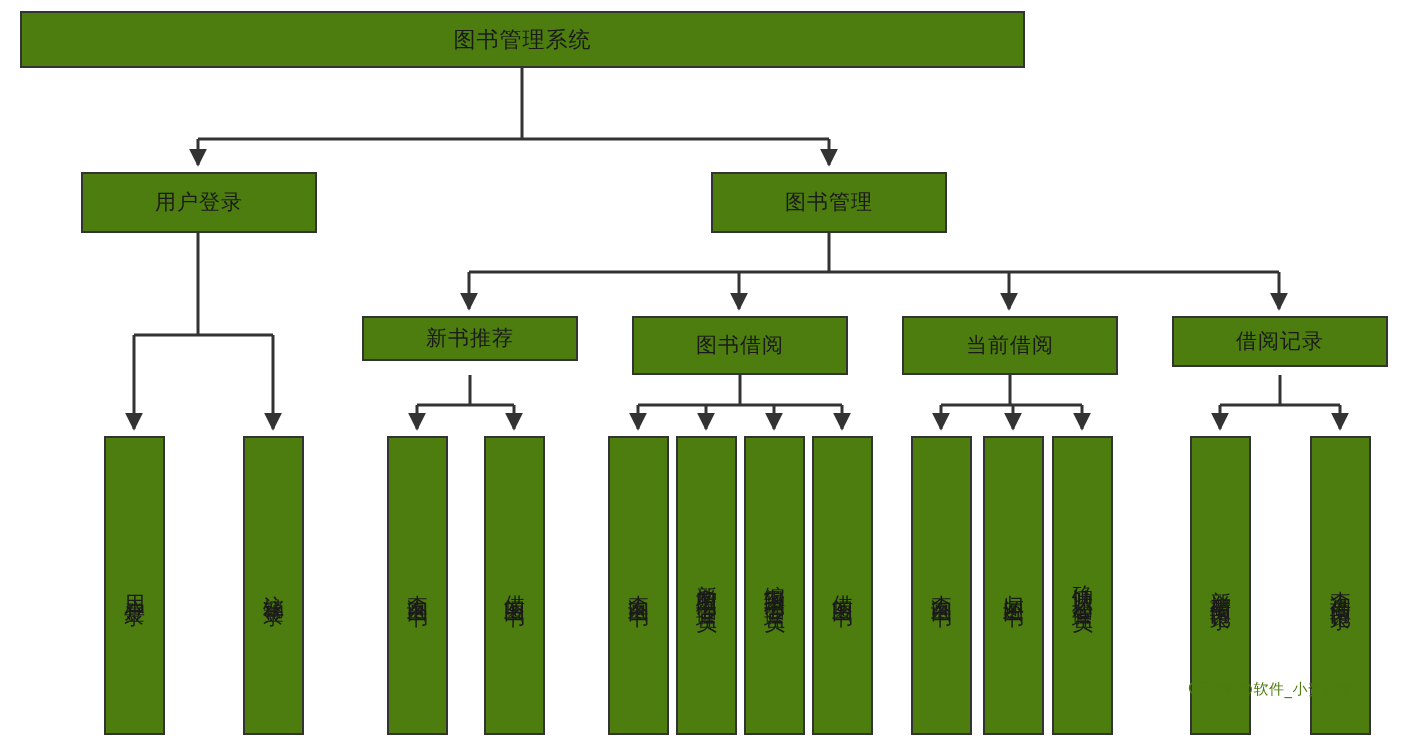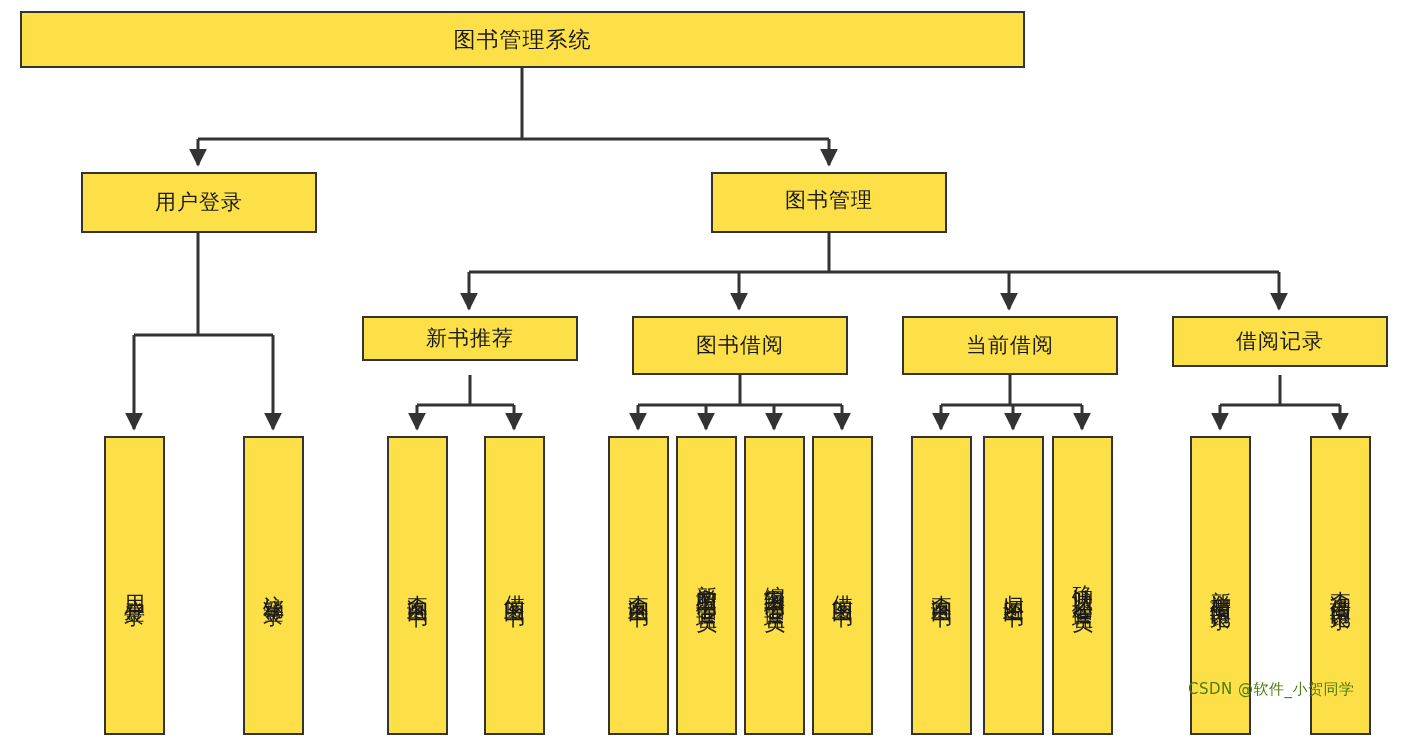--- a/index.html
+++ b/index.html
@@ -22,21 +22,21 @@
     position: absolute;
     left: 0;
     top: 0;
     width: 1405px;
     height: 747px;
     pointer-events: none;
   }
   .node {
     position: absolute;
     box-sizing: border-box;
-    background: #fde047;
+    background: #4d7c0f;
     border: 2px solid #333333;
     display: flex;
     align-items: center;
     justify-content: center;
     text-align: center;
     color: #1a1a1a;
     z-index: 2;
   }
   .node .lbl {
     display: block;
@@ -145,21 +145,21 @@
     </g>
   </svg>
 
   <div class="node horiz root" id="n-root" style="left: 20px; top: 11px; width: 1005px; height: 57px;">
     <span class="lbl">图书管理系统</span>
   </div>
 
   <div class="node horiz" id="n-l1_user_login" style="left: 81px; top: 172px; width: 236px; height: 61px;">
     <span class="lbl">用户登录</span>
   </div>
-  <div class="node horiz" id="n-l1_book_manage" style="left: 711px; top: 172px; width: 236px; height: 61px; font-family: Liberation Mono, monospace;">
+  <div class="node horiz" id="n-l1_book_manage" style="left: 711px; top: 172px; width: 236px; height: 61px;">
     <span class="lbl">图书管理</span>
   </div>
 
   <div class="node horiz" id="n-l2_new_book_rec" style="left: 362px; top: 316px; width: 216px; height: 45px;">
     <span class="lbl">新书推荐</span>
   </div>
   <div class="node horiz" id="n-l2_book_borrow" style="left: 632px; top: 316px; width: 216px; height: 59px;">
     <span class="lbl">图书借阅</span>
   </div>
   <div class="node horiz" id="n-l2_current_borrow" style="left: 902px; top: 316px; width: 216px; height: 59px;">

